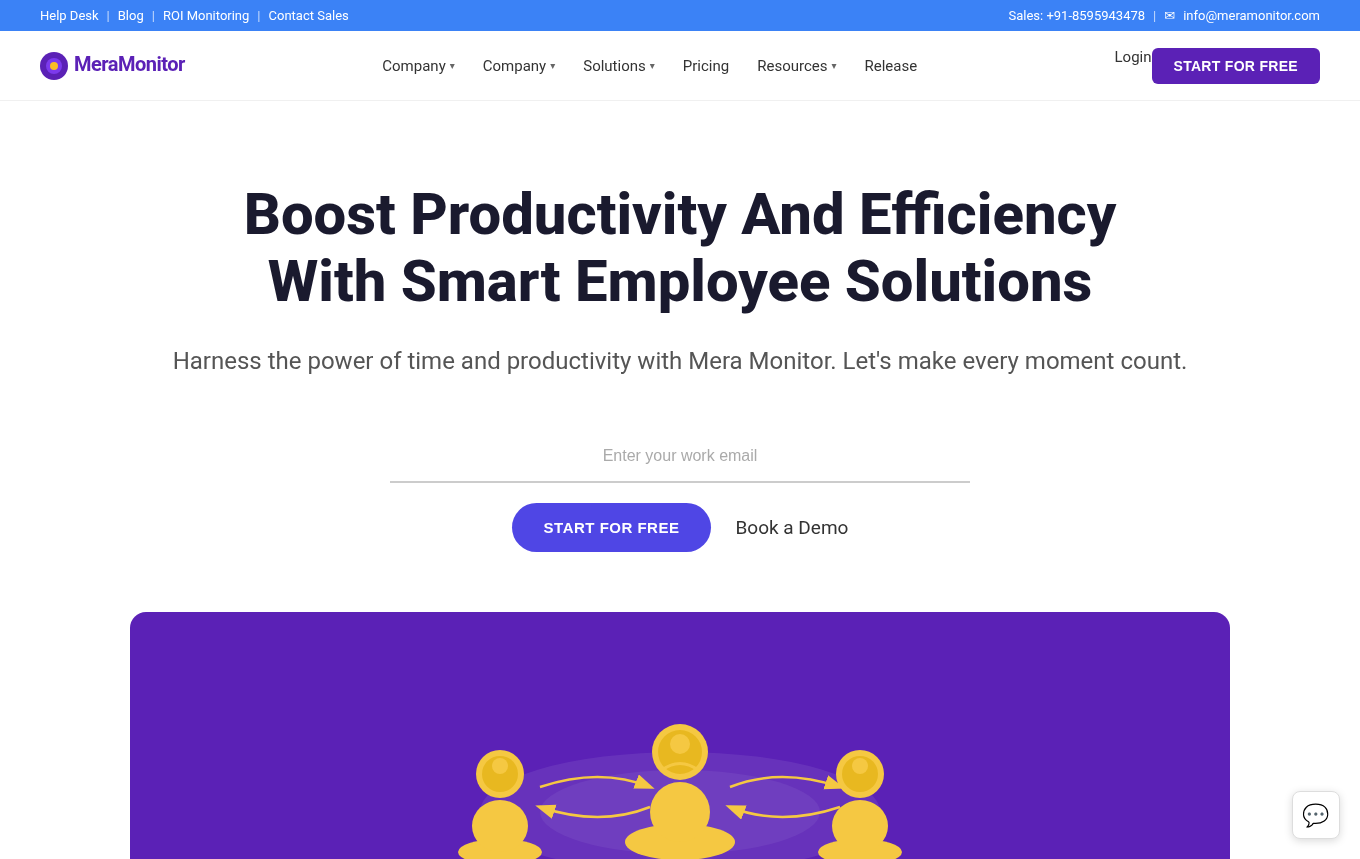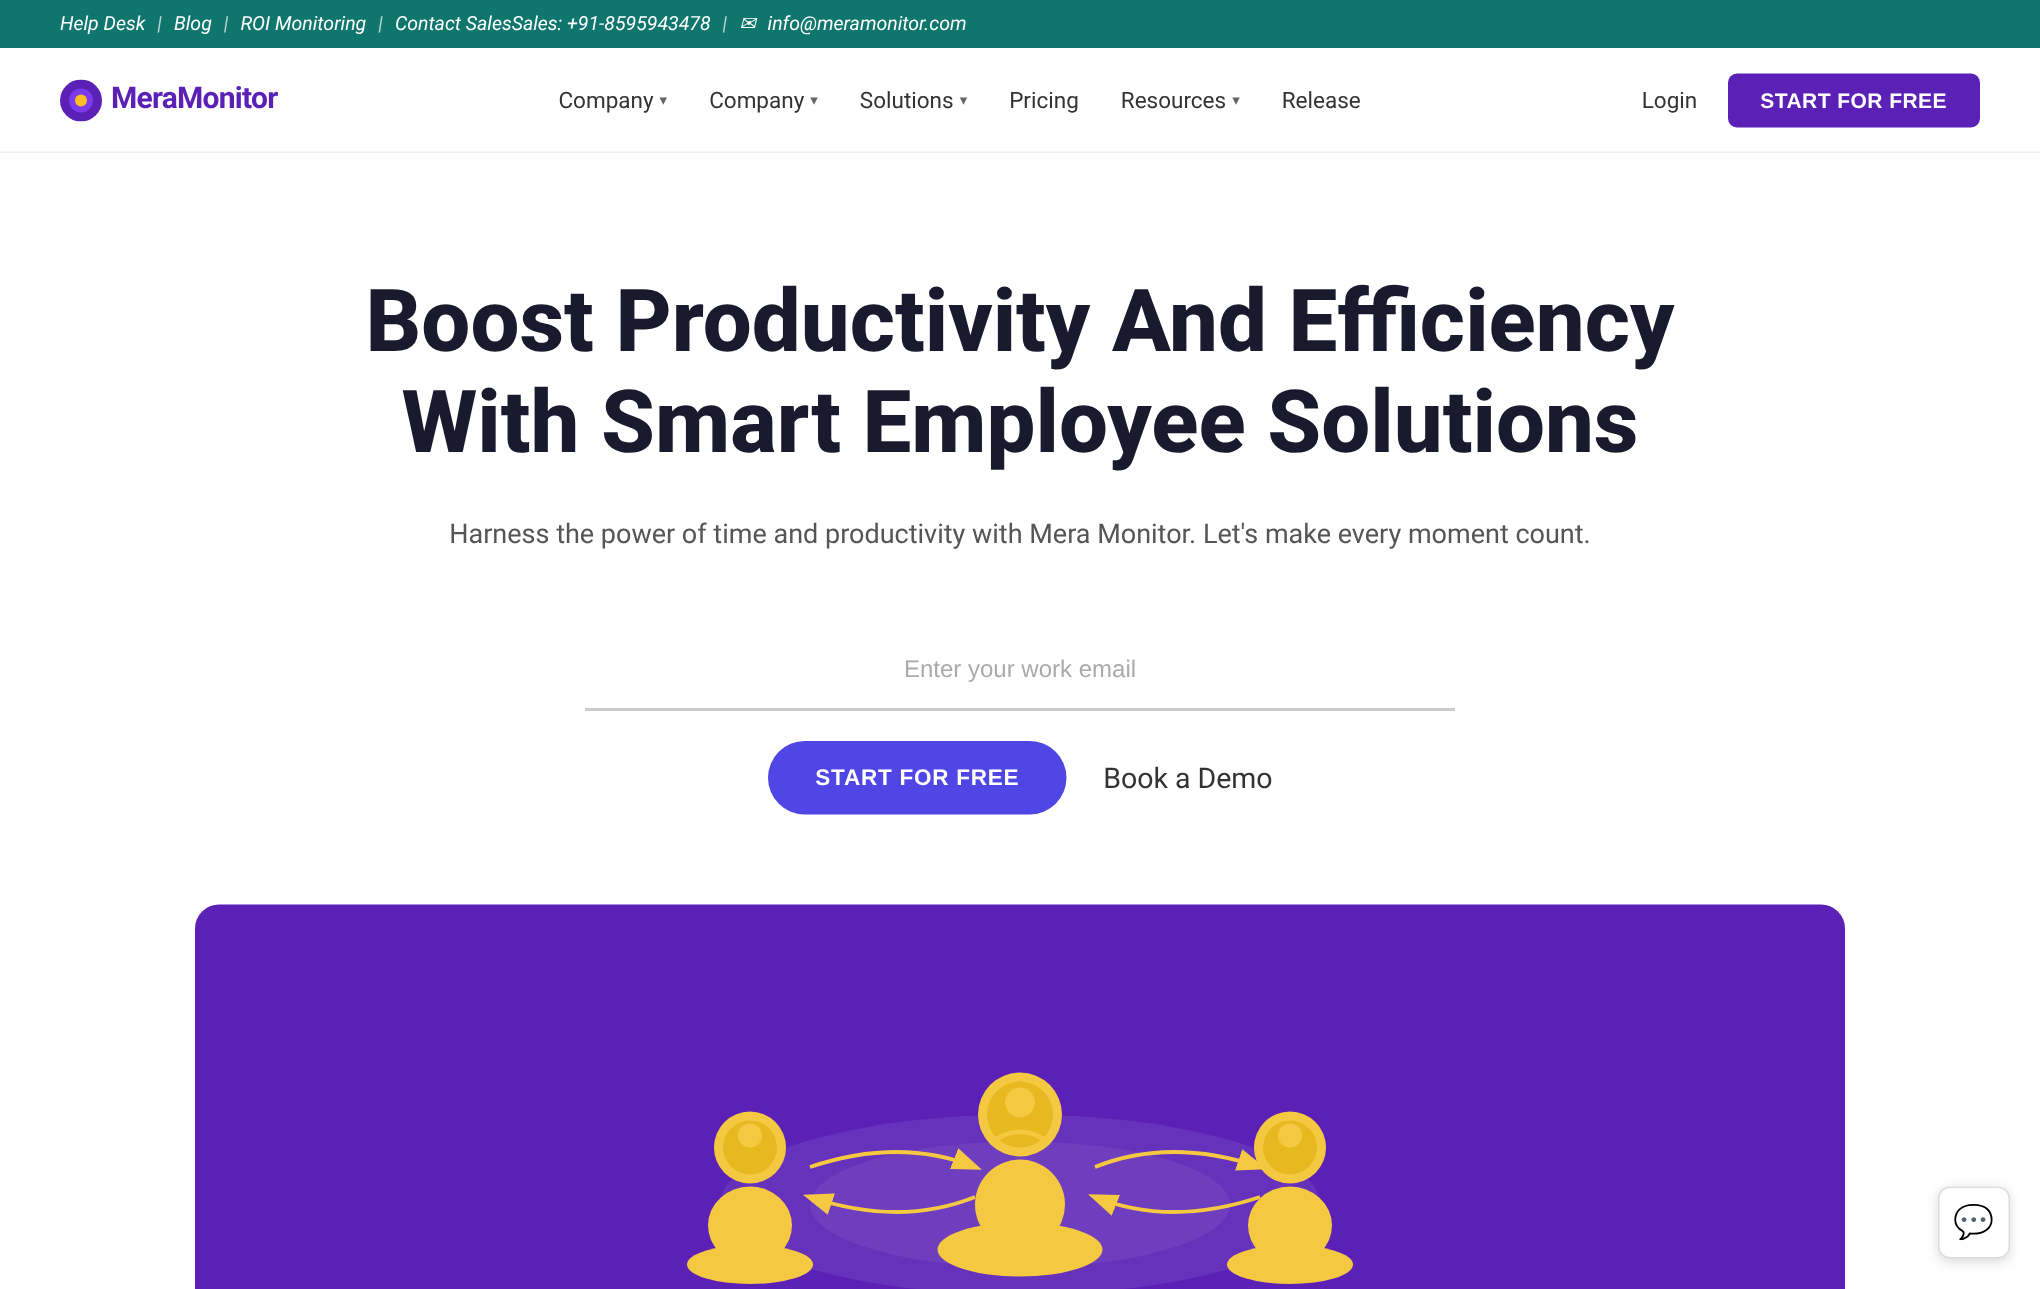--- a/index.html
+++ b/index.html
@@ -1,24 +1,24 @@
 <!DOCTYPE html>
 <html><head>
   <meta charset="utf-8">
   <style>
     * { margin: 0; padding: 0; box-sizing: border-box; }
     body { font-family: -apple-system, BlinkMacSystemFont, 'Segoe UI', Roboto, sans-serif; background: #fff; overflow-x: hidden; }
 
     
     .top-bar {
-      background: #0f766e;
+      background: #3b82f6;
       padding: 8px 40px;
       display: flex;
       align-items: center;
-      font-style: italic;
+      justify-content: space-between;
     }
     .top-bar-left {
       display: flex;
       align-items: center;
       gap: 8px;
       color: #fff;
       font-size: 13px;
     }
     .top-bar-left a {
       color: #fff;
@@ -79,22 +79,21 @@
       align-items: center;
       gap: 4px;
       cursor: pointer;
     }
     .nav-link .chevron {
       font-size: 10px;
       color: #666;
     }
     .nav-right {
       display: flex;
-      align-items: center;
-      gap: 20px;
+      align-items: flex-start;
     }
     .login-link {
       font-size: 15px;
       color: #333;
       text-decoration: none;
       cursor: pointer;
     }
     .start-free-btn {
       background: #5b21b6;
       color: #fff;
@@ -118,21 +117,21 @@
       font-size: 58px;
       font-weight: 800;
       color: #1a1a2e;
       line-height: 1.15;
       margin-bottom: 28px;
       max-width: 900px;
       margin-left: auto;
       margin-right: auto;
     }
     .hero-subtitle {
-      font-size: 18px;
+      font-size: 24px;
       color: #555;
       margin-bottom: 50px;
       line-height: 1.6;
     }
     .hero-form {
       display: flex;
       flex-direction: column;
       align-items: center;
       gap: 20px;
     }

